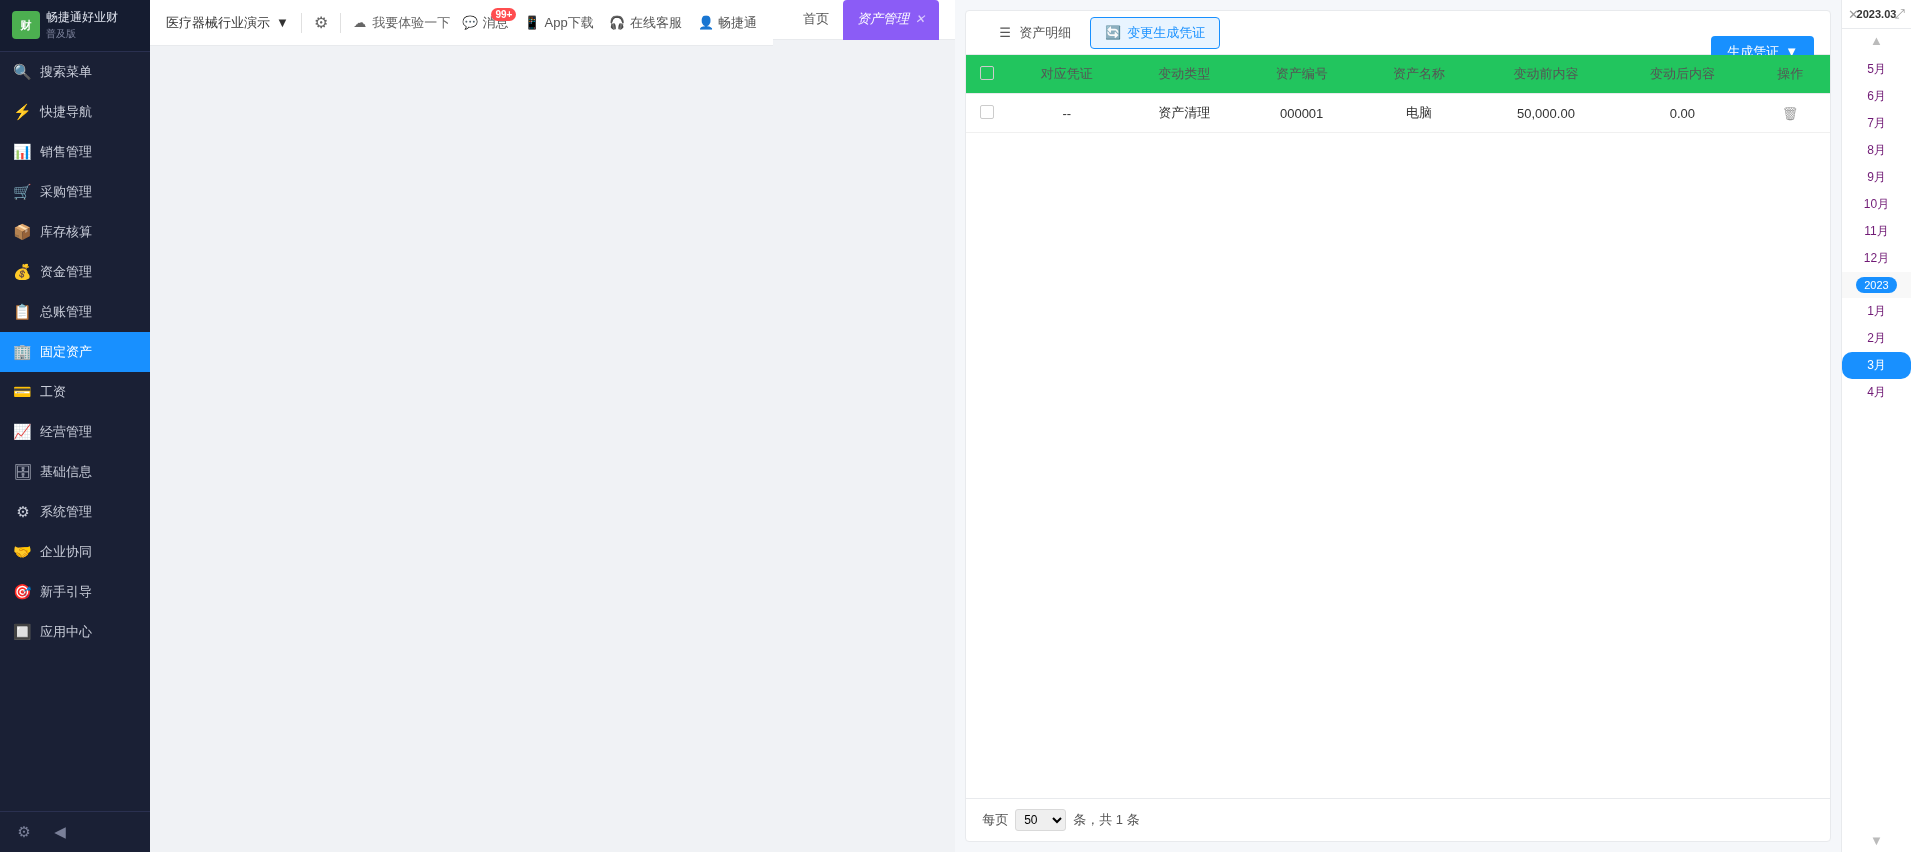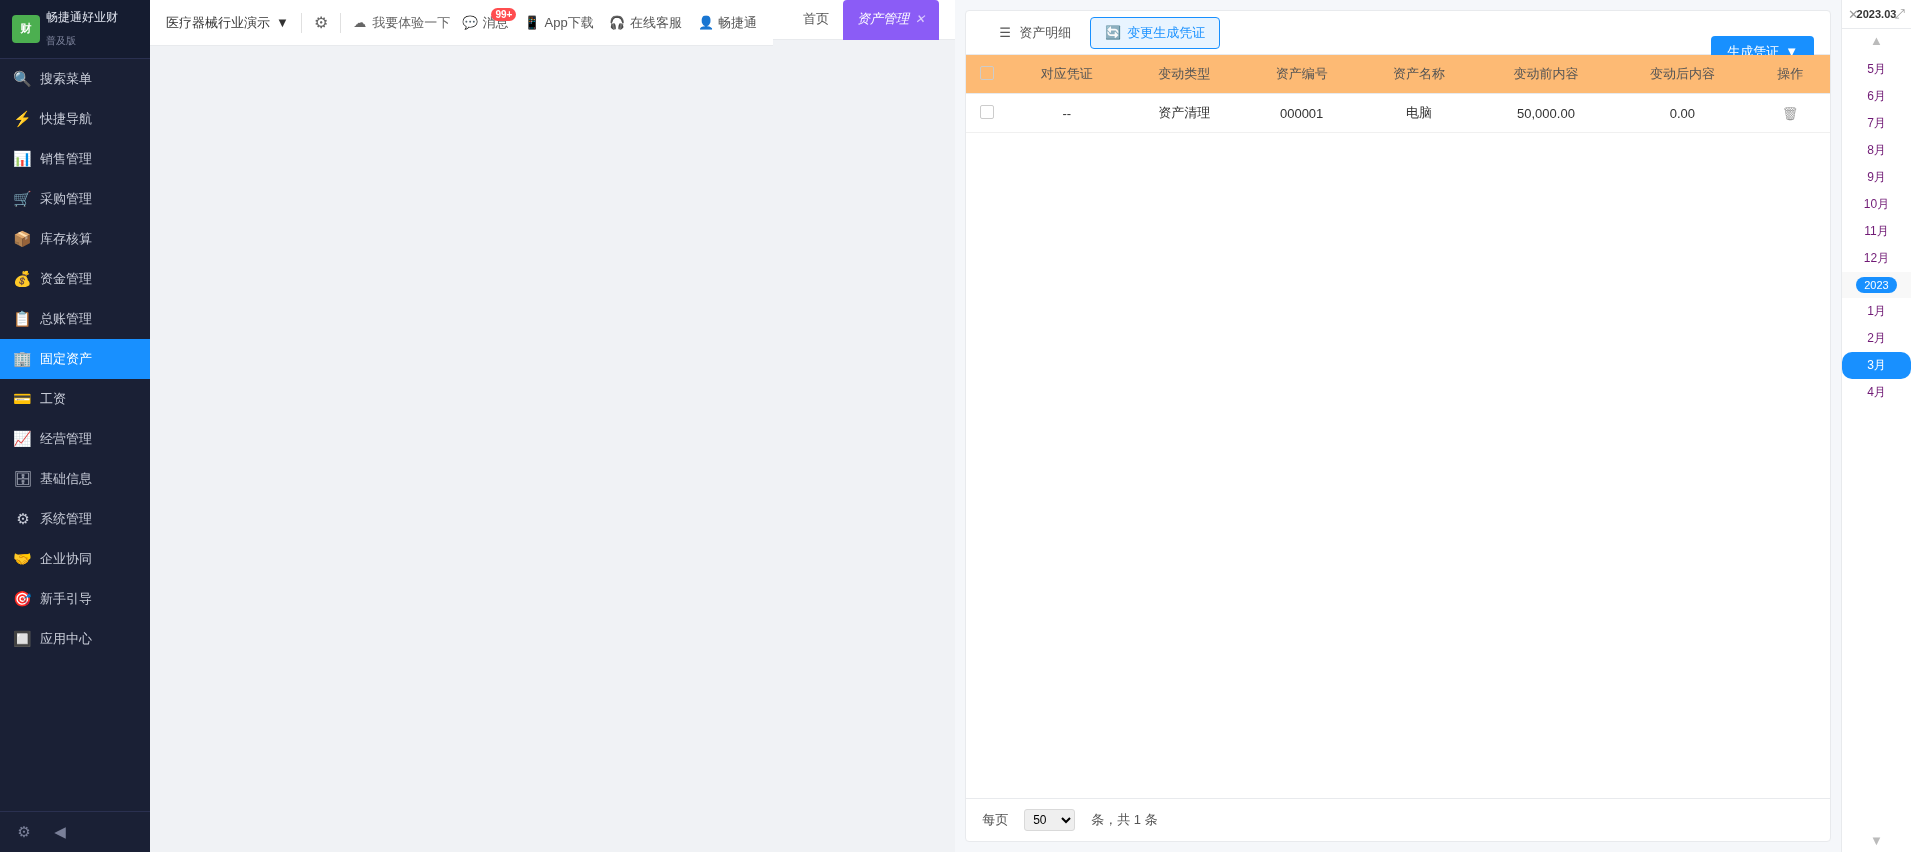--- a/index.html
+++ b/index.html
@@ -30,21 +30,21 @@
       display: flex;
       align-items: center;
       justify-content: center;
       color: white;
       font-size: 11px;
       font-weight: bold;
       margin-right: 6px;
       flex-shrink: 0;
     }
     .sidebar-logo-text { font-size: 12px; color: #e0e4ef; line-height: 1.3; }
-    .sidebar-edition { font-size: 10px; color: #7a8099; margin-top: 8px; }
+    .sidebar-edition { font-size: 10px; color: #7a8099; margin-top: 1px; }
 
     .sidebar-scroll {
       flex: 1;
       overflow-y: auto;
       overflow-x: hidden;
     }
     .sidebar-scroll::-webkit-scrollbar { width: 4px; }
     .sidebar-scroll::-webkit-scrollbar-thumb { background: #3a4060; }
 
     .sidebar-item {
@@ -260,21 +260,21 @@
     .table-wrapper {
       flex: 1;
       overflow: auto;
     }
     table {
       width: 100%;
       border-collapse: collapse;
       font-size: 13px;
     }
     thead th {
-      background: #fdba74;
+      background: #22c55e;
       padding: 10px 14px;
       text-align: center;
       color: #555;
       font-weight: normal;
       border-bottom: 1px solid #e8eaed;
       white-space: nowrap;
     }
     tbody td {
       padding: 10px 14px;
       text-align: center;
@@ -292,21 +292,21 @@
       display: inline-block;
       cursor: pointer;
     }
 
     
     .pagination {
       border-top: 1px solid #e8eaed;
       padding: 10px 16px;
       display: flex;
       align-items: center;
-      gap: 16px;
+      gap: 7px;
       font-size: 13px;
       color: #555;
     }
     .page-size-select {
       border: 1px solid #d9d9d9;
       border-radius: 3px;
       padding: 2px 4px;
       font-size: 12px;
       cursor: pointer;
     }

